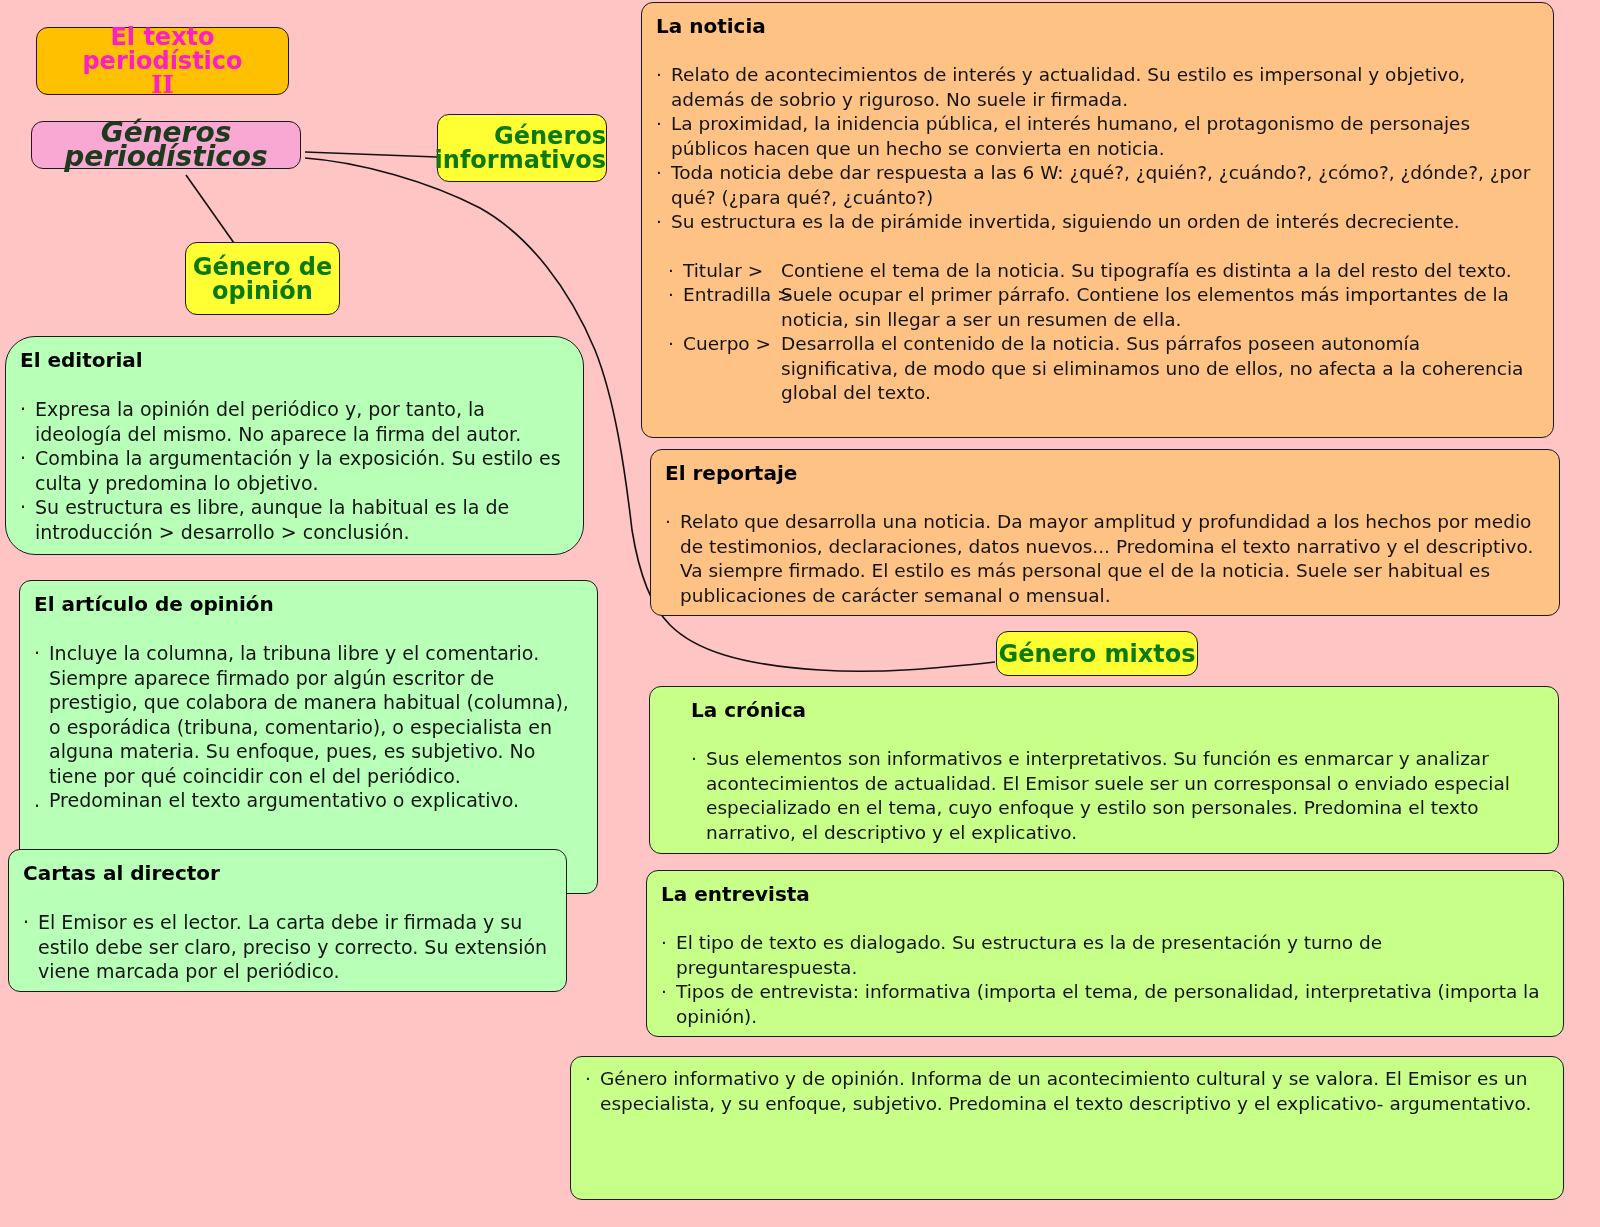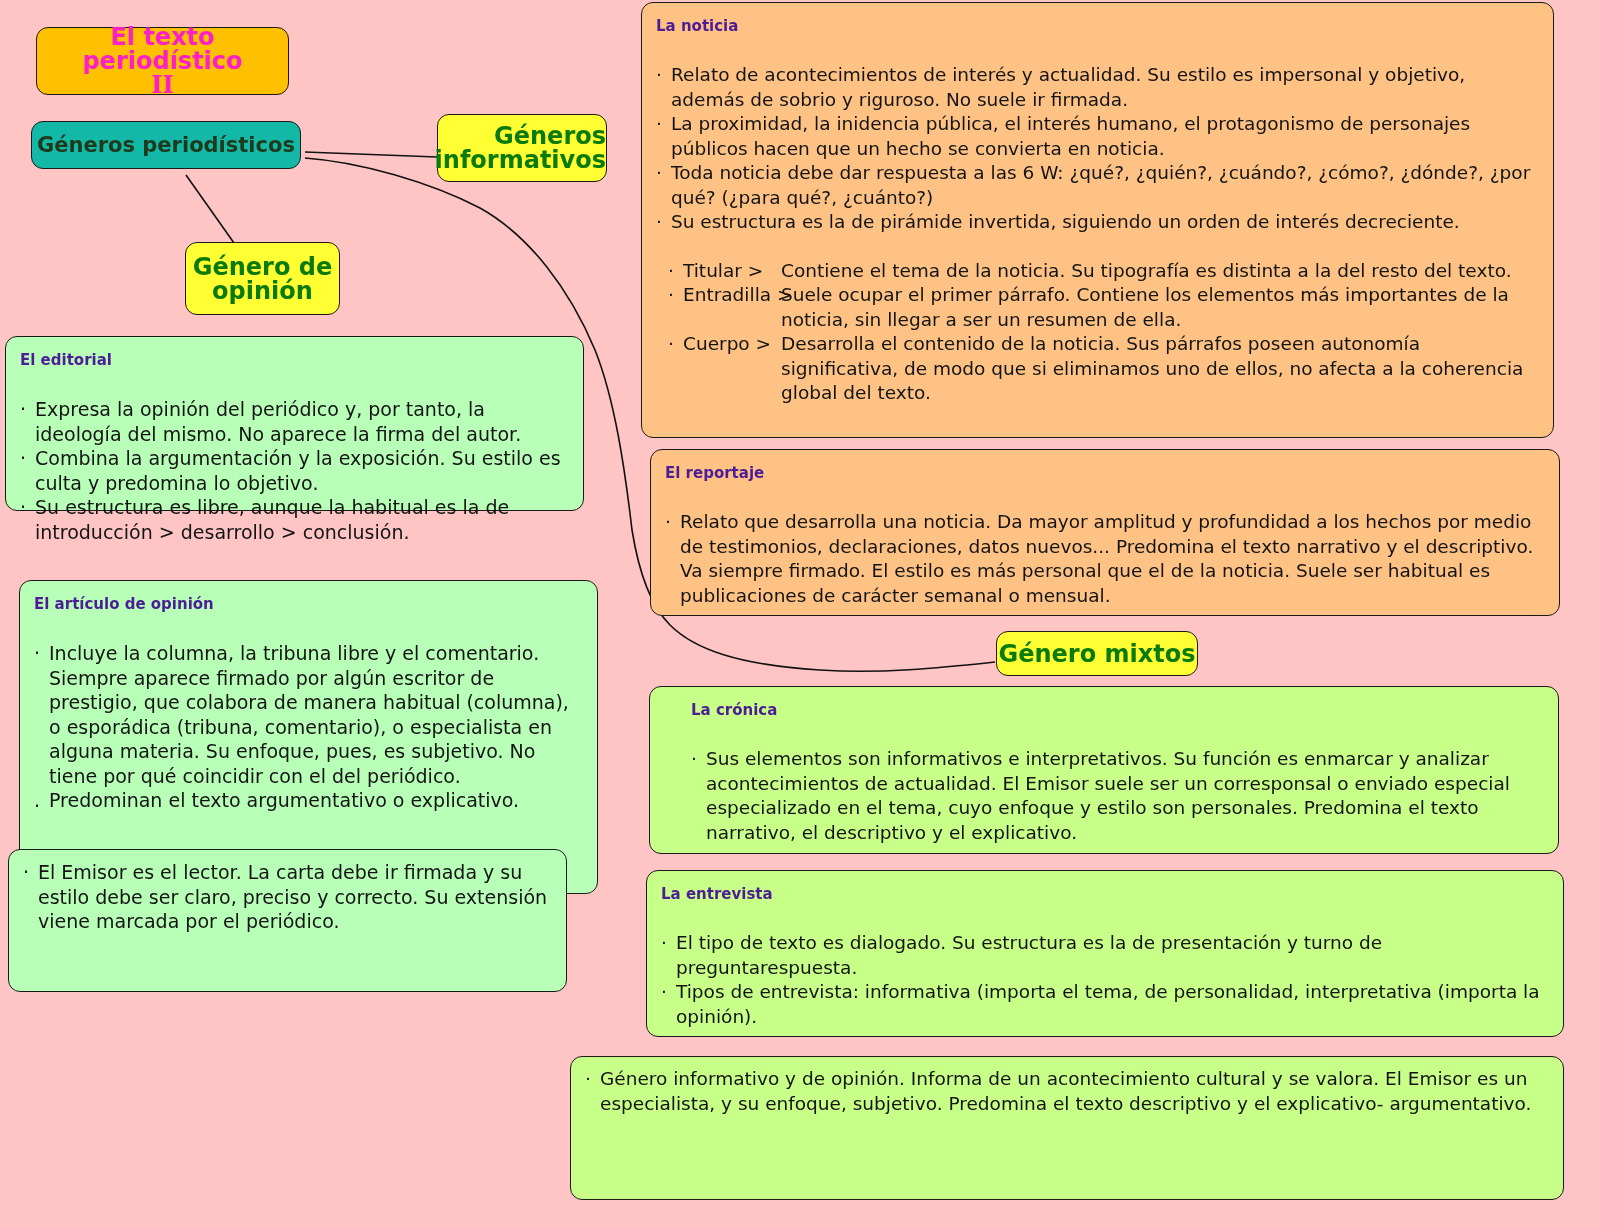--- a/index.html
+++ b/index.html
@@ -12,27 +12,27 @@
     .node {
       position: absolute; box-sizing: border-box;
       border: 1.5px solid #1a1a1a; border-radius: 12px;
       z-index: 1;
     }
     .pill {
       display: flex; align-items: center; justify-content: center; text-align: center;
       font-weight: bold; font-size: 24px; line-height: 24px;
     }
     .title-node { background: #ffc000; color: #ff1fc8; }
-    .root-node { background: #14b8a6; color: #1d3a1d; font-size: 21px; }
+    .root-node { background: #f9a8d4; color: #1d3a1d; font-size: 28px; font-style: italic; }
     .cat-node { background: #ffff33; color: #0a7a0a; }
     .card { padding: 10px 14px 10px 14px; font-size: 19px; line-height: 24.5px; color: #141414; }
     .card.orange { background: #ffc285; }
     .card.mint { background: #b8ffb8; }
     .card.lime { background: #c8ff88; }
-    .card-title { font-weight: bold; color: #4c1d95; font-size: 15px; line-height: 26px; margin-bottom: 24px; }
+    .card-title { font-weight: bold; color: #000000; font-size: 20px; line-height: 26px; margin-bottom: 24px; }
     .bullet { display: flex; }
     .bullet .dot { width: 15px; flex: 0 0 15px; }
     .bullet .txt { flex: 1; }
     .sub { display: flex; margin-left: 12px; }
     .sub .dot { width: 15px; flex: 0 0 15px; }
     .sub .label { white-space: nowrap; }
     .sub .txt { flex: 1; }
     .gap { height: 24px; }
     .noticia .sub .label { width: 98px; flex: 0 0 98px; }
   </style>
@@ -105,21 +105,21 @@
 </div>
 
 <div class="node card orange" style="left:650px; top:449px; width:910px; height:167px; font-size:18.5px;">
   <div class="card-title">El reportaje</div>
   <div class="bullet">
       <span class="dot">·</span>
       <span class="txt">Relato que desarrolla una noticia. Da mayor amplitud y profundidad a los hechos por medio de testimonios, declaraciones, datos nuevos... Predomina el texto narrativo y el descriptivo. Va siempre firmado. El estilo es más personal que el de la noticia. Suele ser habitual es publicaciones de carácter semanal o mensual.</span>
     </div>
 </div>
 
-<div class="node card mint" style="left:5px; top:336px; width:579px; height:175px;">
+<div class="node card mint" style="left:5px; top:336px; width:579px; height:219px;border-radius:30px;">
   <div class="card-title">El editorial</div>
   <div class="bullet">
       <span class="dot">·</span>
       <span class="txt">Expresa la opinión del periódico y, por tanto, la ideología del mismo. No aparece la firma del autor.</span>
     </div>
   <div class="bullet">
       <span class="dot">·</span>
       <span class="txt">Combina la argumentación y la exposición. Su estilo es culta y predomina lo objetivo.</span>
     </div>
   <div class="bullet">
@@ -134,20 +134,21 @@
       <span class="dot">·</span>
       <span class="txt">Incluye la columna, la tribuna libre y el comentario. Siempre aparece firmado por algún escritor  de prestigio, que colabora de manera habitual (columna), o esporádica (tribuna, comentario), o especialista en alguna materia. Su enfoque, pues, es subjetivo. No tiene por qué coincidir con el del periódico.</span>
     </div>
   <div class="bullet">
       <span class="dot">.</span>
       <span class="txt">Predominan el texto argumentativo o explicativo.</span>
     </div>
 </div>
 
 <div class="node card mint" style="left:8px; top:849px; width:559px; height:143px;">
+  <div class="card-title">Cartas al director</div>
   <div class="bullet">
       <span class="dot">·</span>
       <span class="txt">El Emisor es el lector. La carta debe ir firmada y su estilo debe ser claro, preciso y correcto. Su extensión viene marcada por el periódico.</span>
     </div>
 </div>
 
 <div class="node card lime" style="left:649px; top:686px; width:910px; height:168px; font-size:18.5px;padding-left:41px;">
   <div class="card-title">La crónica</div>
   <div class="bullet">
       <span class="dot">·</span>

